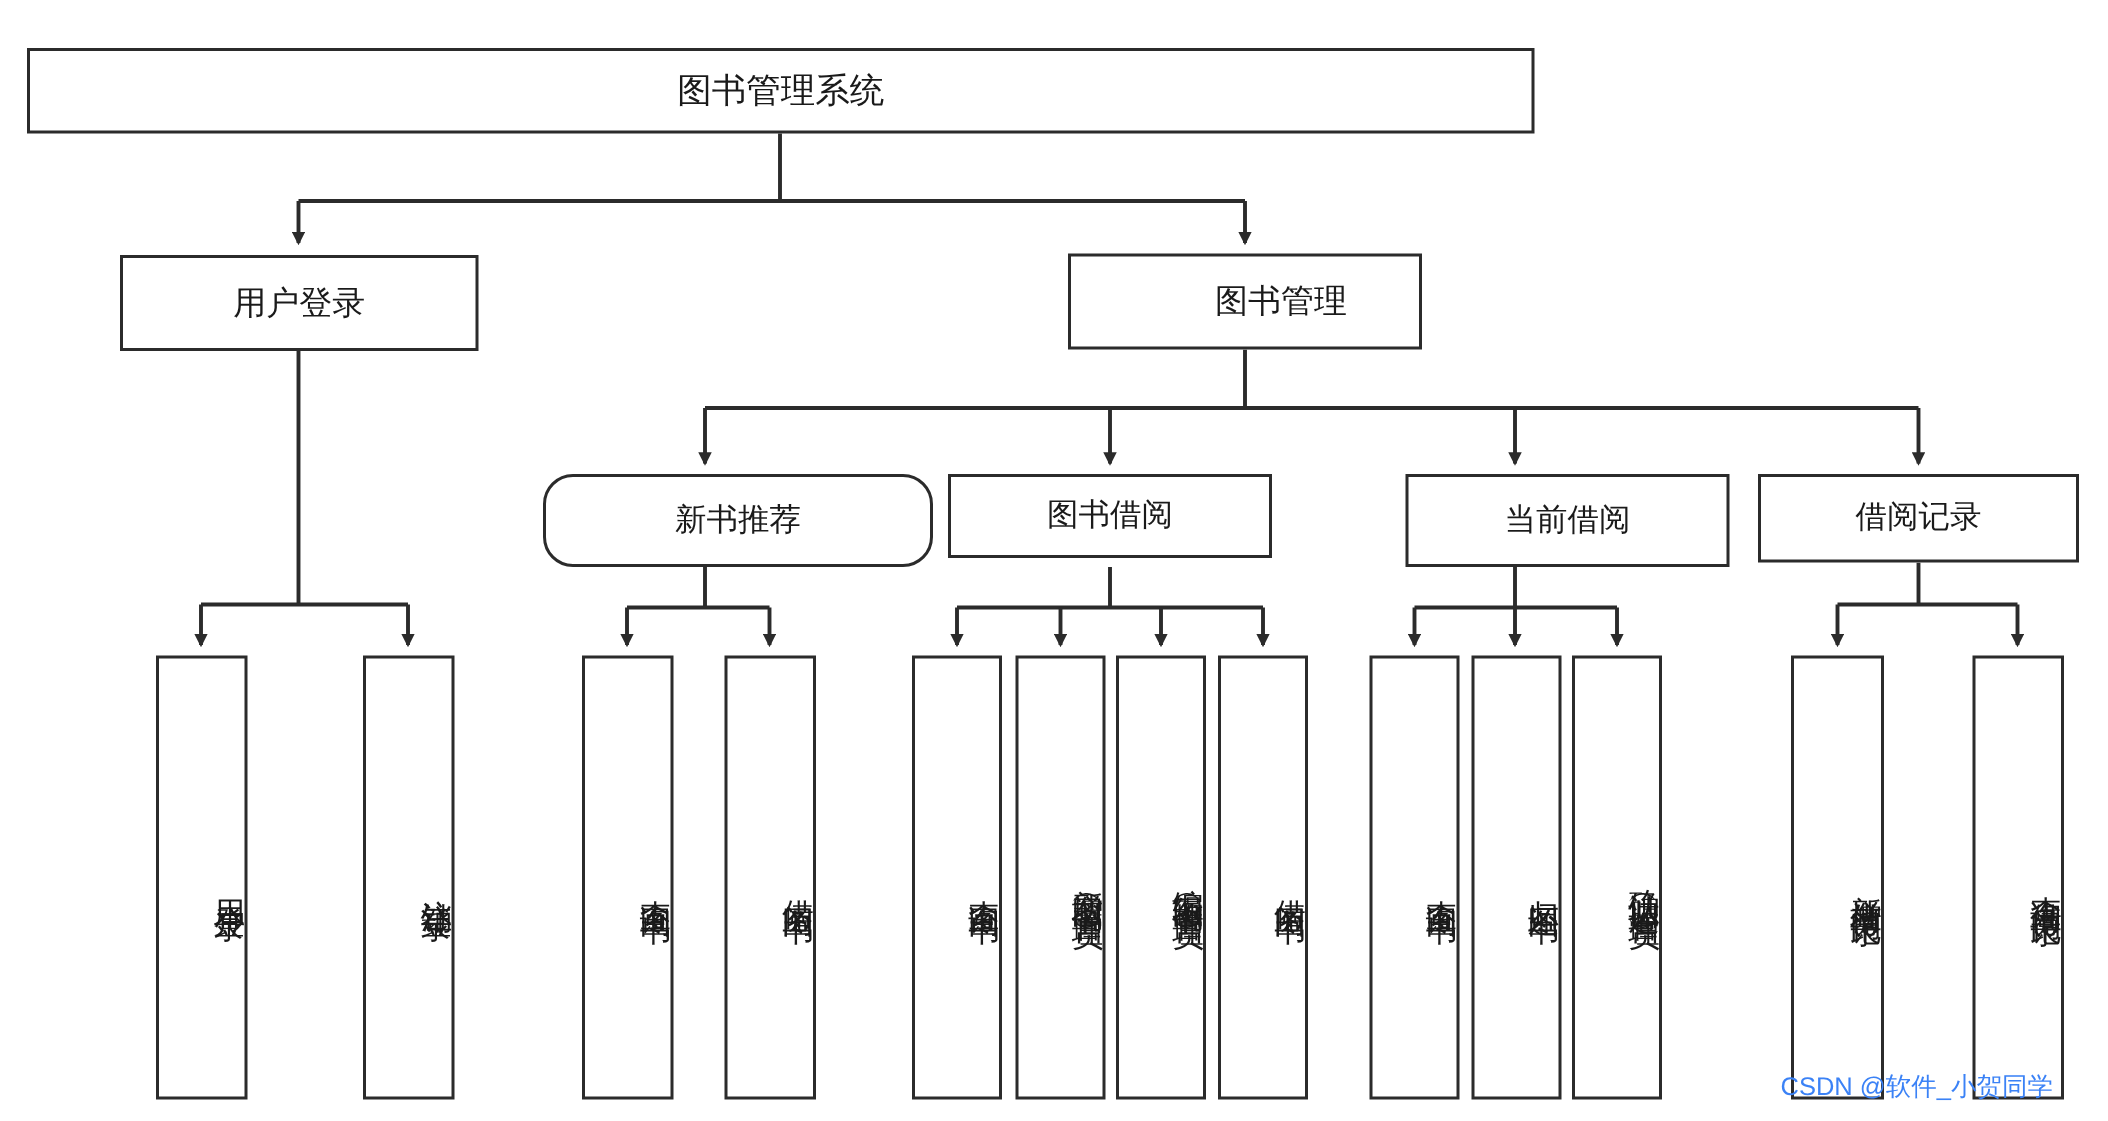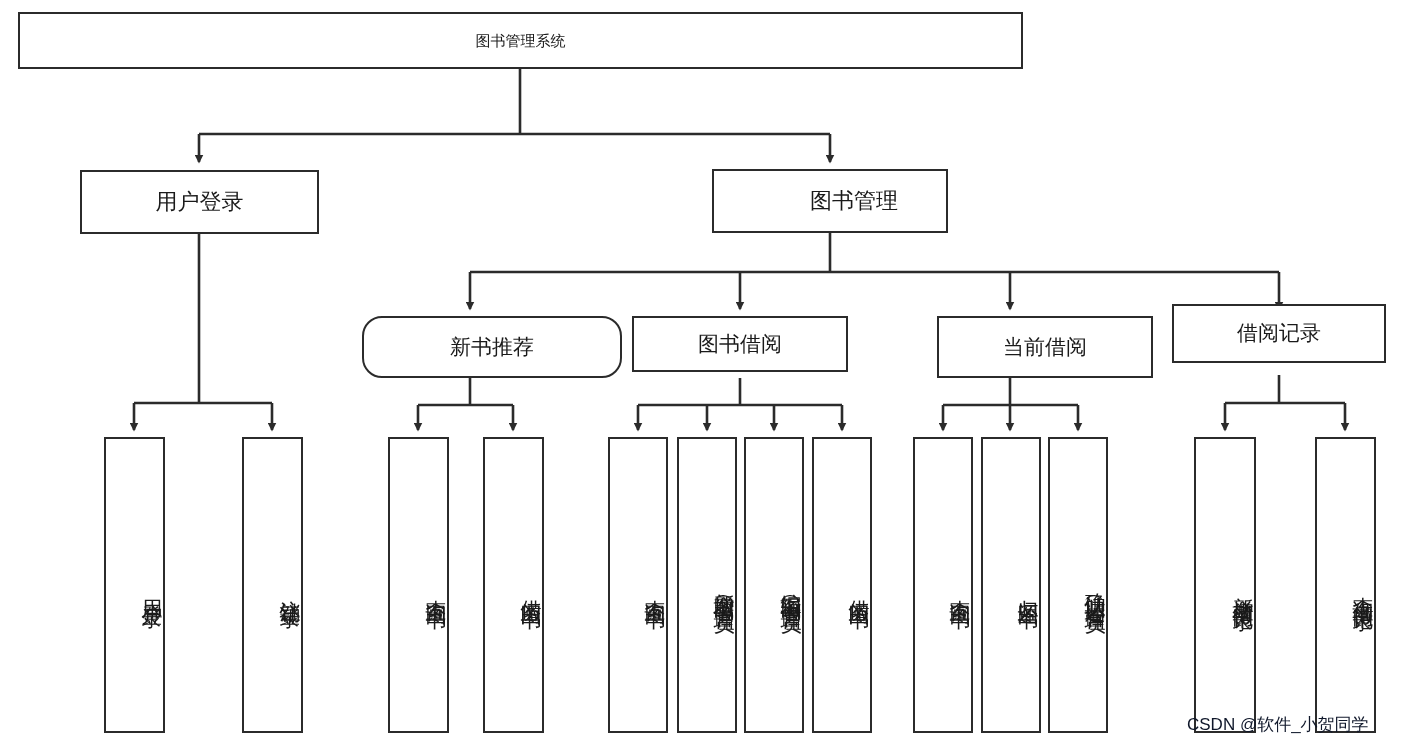--- a/index.html
+++ b/index.html
@@ -29,21 +29,22 @@
     box-sizing: border-box;
     background: #ffffff;
     border: 2px solid #2b2b2b;
     display: flex;
     align-items: center;
     justify-content: center;
     color: #1a1a1a;
     z-index: 2;
   }
   .node.root {
-    font-size: 15px;
+    font-size: 23px;
+    margin-top: 20px;
   }
   .node.lvl1 {
     font-size: 22px;
   }
   .node.lvl2 {
     font-size: 21px;
   }
   .node.leaf {
     font-size: 21px;
     writing-mode: vertical-rl;
@@ -60,21 +61,21 @@
   }
   .leaf .node-label {
     writing-mode: vertical-rl;
     text-orientation: upright;
   }
   #watermark {
     position: absolute;
     left: 1187px;
     top: 713px;
     font-size: 17px;
-    color: #0f172a;
+    color: #3b82f6;
     white-space: nowrap;
     z-index: 5;
     font-family: "Liberation Sans", "DejaVu Sans", sans-serif;
   }
 </style>
 </head>
 <body>
 
 <div id="canvas">
 
@@ -147,21 +148,21 @@
   </div>
 
   <div class="node lvl2" style="left:632px; top:316px; width:216px; height:56px;">
     <span class="node-label">图书借阅</span>
   </div>
 
   <div class="node lvl2" style="left:902px; top:316px; width:216px; height:62px;margin-left:35px;">
     <span class="node-label">当前借阅</span>
   </div>
 
-  <div class="node lvl2" style="left:1172px; top:304px; width:214px; height:59px;">
+  <div class="node lvl2" style="left:1172px; top:316px; width:214px; height:59px;">
     <span class="node-label">借阅记录</span>
   </div>
 
   <div class="node leaf" style="left:104px; top:437px; width:61px; height:296px;">
     <span class="node-label">用户登录</span>
   </div>
 
   <div class="node leaf" style="left:242px; top:437px; width:61px; height:296px;">
     <span class="node-label">注销登录</span>
   </div>

